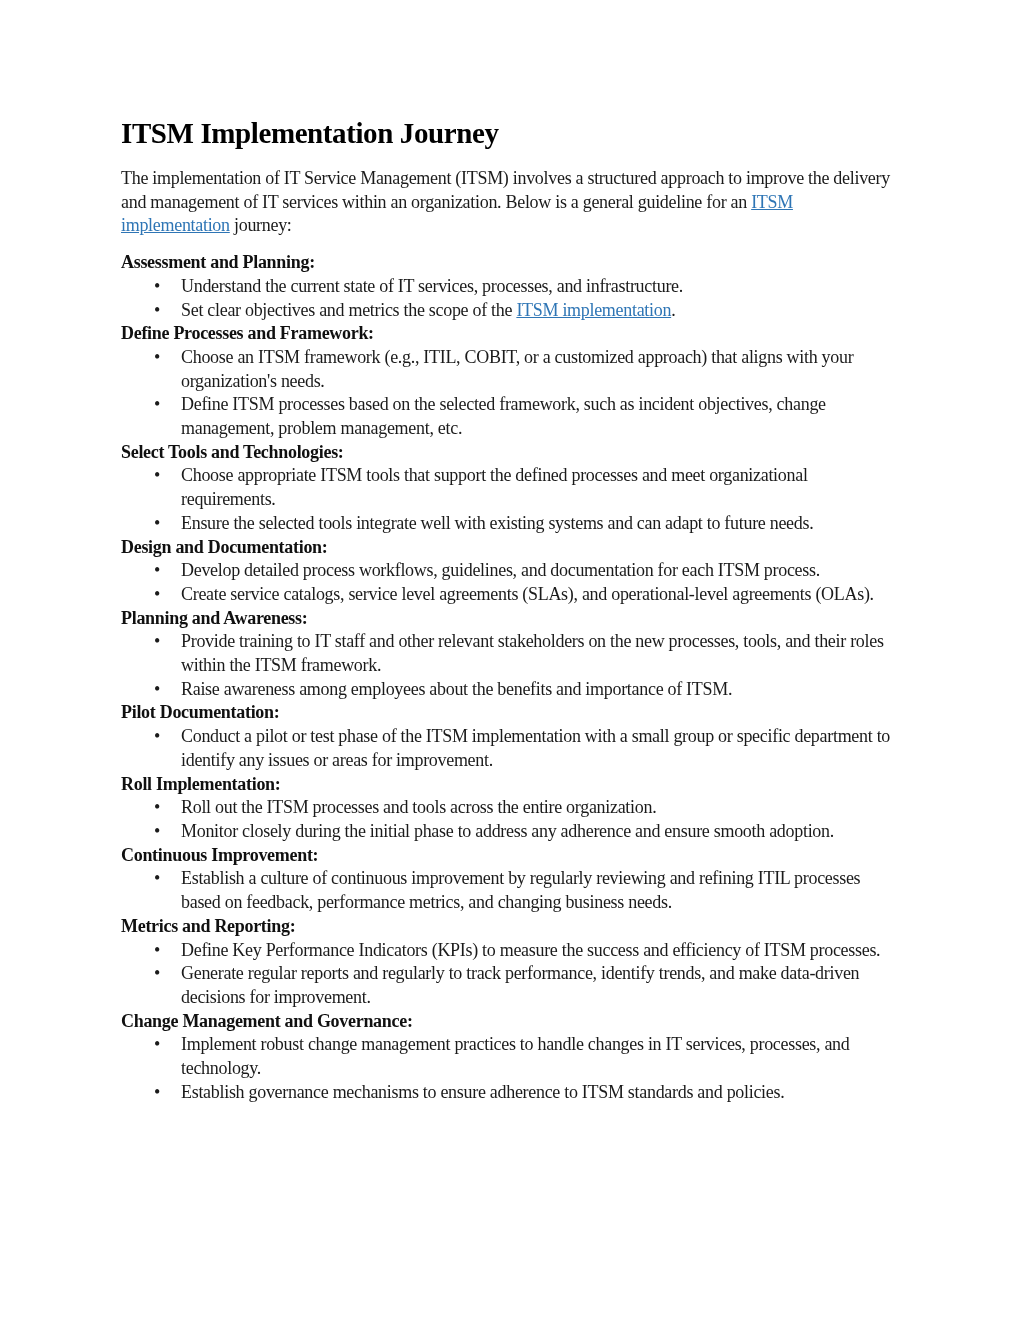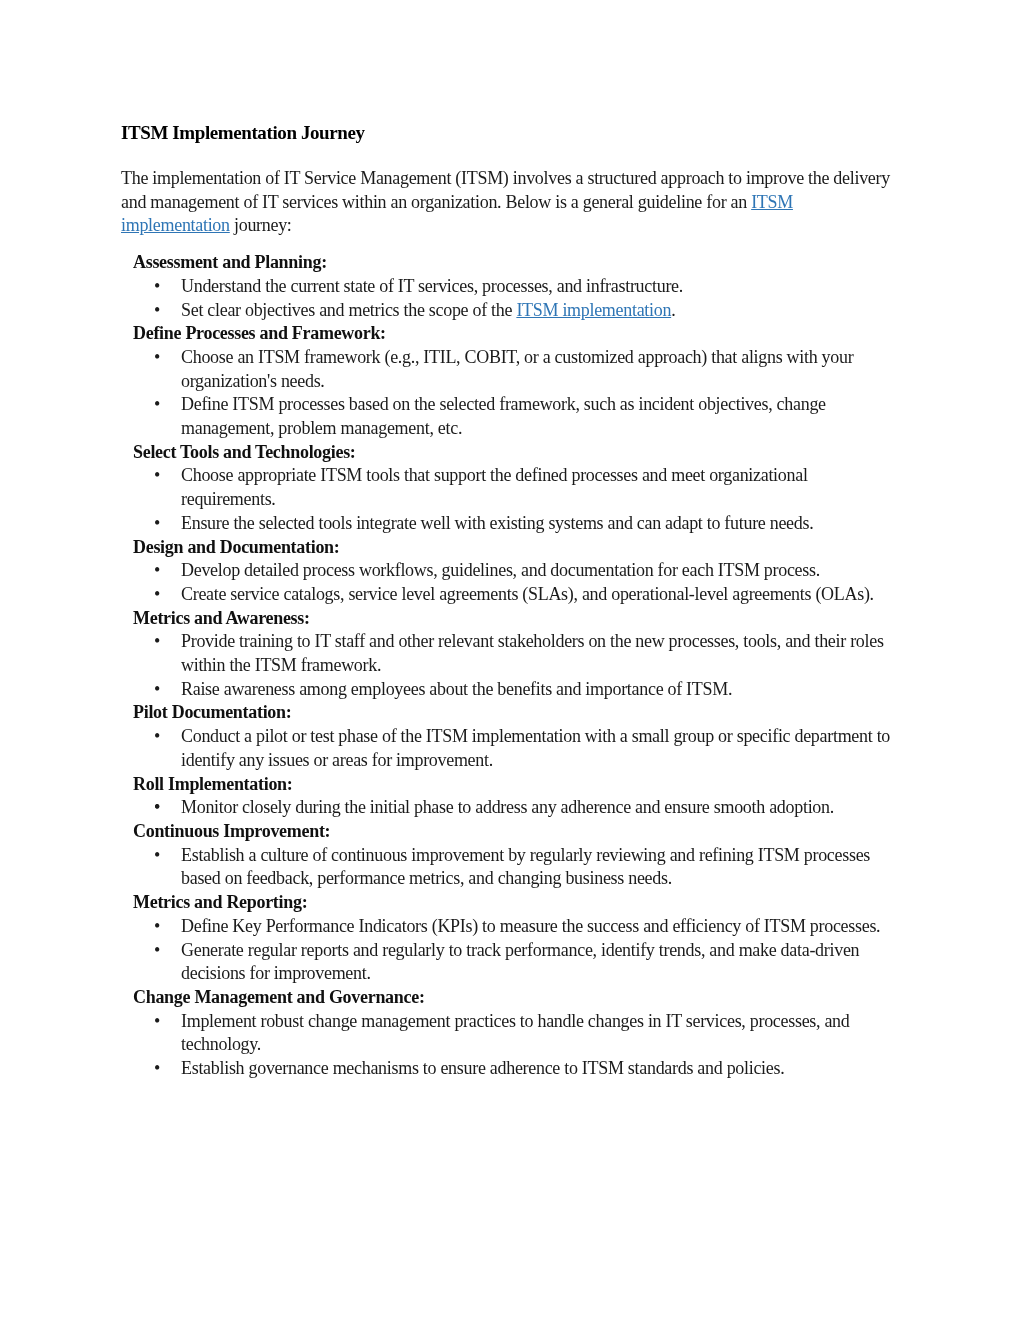--- a/index.html
+++ b/index.html
@@ -12,28 +12,28 @@
     background: #ffffff;
     font-family: "Liberation Serif", "DejaVu Serif", serif;
     color: #1b1b1b;
     font-size: 18px;
     line-height: 23.7px;
     letter-spacing: -0.3px;
     overflow: hidden;
   }
   h1.doc-title {
     margin: 0 0 17px 0;
-    font-size: 19px;
+    font-size: 29px;
     line-height: 34px;
     font-weight: bold;
     color: #000000;
     letter-spacing: -0.4px;
   }
   p.intro { margin: 8px 0 13px 0; }
-  .sec-heading { font-weight: bold; color: #101010; margin-left: 12px; }
+  .sec-heading { font-weight: bold; color: #101010; }
   ul.bullets { margin: 0; padding: 0; list-style: none; }
   ul.bullets li { position: relative; padding-left: 60px; }
   ul.bullets .marker {
     position: absolute;
     left: 33px;
     top: 0;
   }
   a.doc-link { text-decoration: underline; cursor: pointer; }
 </style>
 </head>
@@ -67,43 +67,43 @@
         </ul>
       </div>
       <div class="sec">
         <div class="sec-heading">Design and Documentation:</div>
         <ul class="bullets">
           <li><span class="marker">•</span><span>Develop detailed process workflows, guidelines, and documentation for each ITSM process.</span></li>
           <li><span class="marker">•</span><span>Create service catalogs, service level agreements (SLAs), and operational-level agreements (OLAs).</span></li>
         </ul>
       </div>
       <div class="sec">
-        <div class="sec-heading">Metrics and Awareness:</div>
+        <div class="sec-heading">Planning and Awareness:</div>
         <ul class="bullets">
           <li><span class="marker">•</span><span>Provide training to IT staff and other relevant stakeholders on the new processes, tools, and their roles within the ITSM framework.</span></li>
           <li><span class="marker">•</span><span>Raise awareness among employees about the benefits and importance of ITSM.</span></li>
         </ul>
       </div>
       <div class="sec">
         <div class="sec-heading">Pilot Documentation:</div>
         <ul class="bullets">
           <li><span class="marker">•</span><span>Conduct a pilot or test phase of the ITSM implementation with a small group or specific department to identify any issues or areas for improvement.</span></li>
         </ul>
       </div>
       <div class="sec">
         <div class="sec-heading">Roll Implementation:</div>
         <ul class="bullets">
-          <li><span class="marker">•</span></li>
+          <li><span class="marker">•</span><span>Roll out the ITSM processes and tools across the entire organization.</span></li>
           <li><span class="marker">•</span><span>Monitor closely during the initial phase to address any adherence and ensure smooth adoption.</span></li>
         </ul>
       </div>
       <div class="sec">
         <div class="sec-heading">Continuous Improvement:</div>
         <ul class="bullets">
-          <li><span class="marker">•</span><span>Establish a culture of continuous improvement by regularly reviewing and refining ITSM processes based on feedback, performance metrics, and changing business needs.</span></li>
+          <li><span class="marker">•</span><span>Establish a culture of continuous improvement by regularly reviewing and refining ITIL processes based on feedback, performance metrics, and changing business needs.</span></li>
         </ul>
       </div>
       <div class="sec">
         <div class="sec-heading">Metrics and Reporting:</div>
         <ul class="bullets">
           <li><span class="marker">•</span><span>Define Key Performance Indicators (KPIs) to measure the success and efficiency of ITSM processes.</span></li>
           <li><span class="marker">•</span><span>Generate regular reports and regularly to track performance, identify trends, and make data-driven decisions for improvement.</span></li>
         </ul>
       </div>
       <div class="sec">

